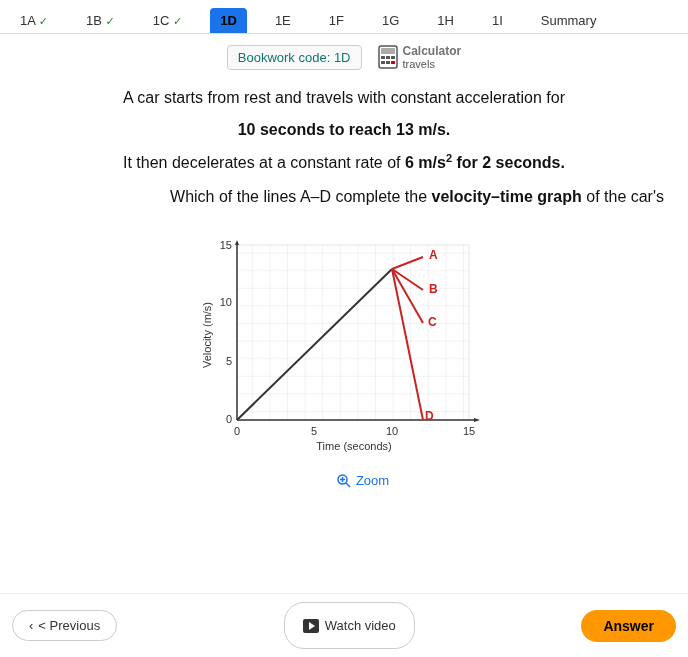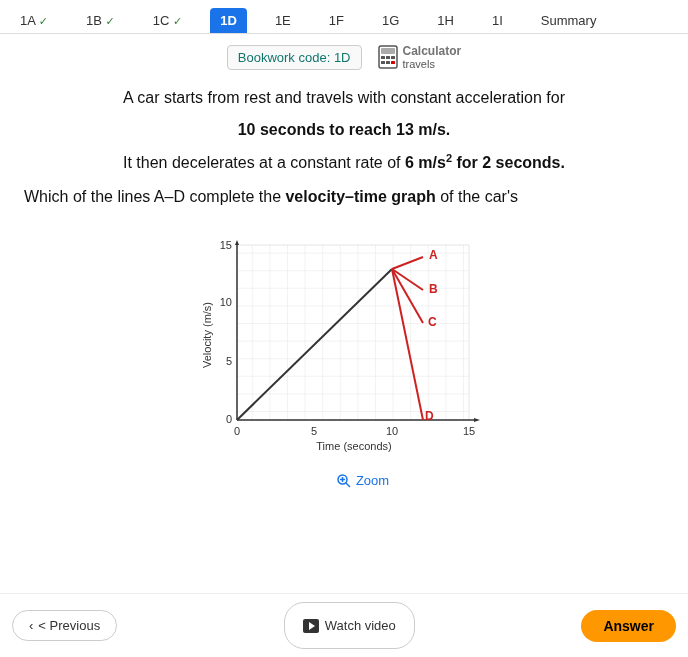--- a/index.html
+++ b/index.html
@@ -22,21 +22,21 @@
     .nav-tab {
       padding: 5px 10px;
       font-size: 13px;
       cursor: pointer;
       border-radius: 4px 4px 0 0;
       color: #333;
       white-space: nowrap;
     }
     .nav-tab.active {
       background: #1a73e8;
-      color: #ffffff;
+      color: #000000;
       font-weight: bold;
     }
     .nav-tab.checked {
       color: #333;
     }
     .nav-tab .check {
       color: #2e7d32;
       font-size: 11px;
     }
 
@@ -223,21 +223,21 @@
 <div class="question-area">
   <p>
     <span>A car starts from rest and travels with constant acceleration for</span>
   </p>
   <p>
     <span class="bold-part">10 seconds to reach 13 m/s.</span>
   </p>
   <p style="margin-top:6px;">
     It then decelerates at a constant rate of <span class="bold-part">6 m/s<sup>2</sup> for 2 seconds.</span>
   </p>
-  <p style="margin-top:10px;text-align:left;">
+  <p style="margin-top:10px;text-align:right;">
     Which of the lines A–D complete the <strong>velocity–time graph</strong> of the car's
   </p>
 </div>
 
 <div class="graph-container">
   <div class="graph-wrapper">
     <svg class="graph-svg" width="290" height="230" viewBox="0 0 290 230">
 
       <defs>
         <pattern id="grid" width="17.6" height="17.6" patternUnits="userSpaceOnUse">

